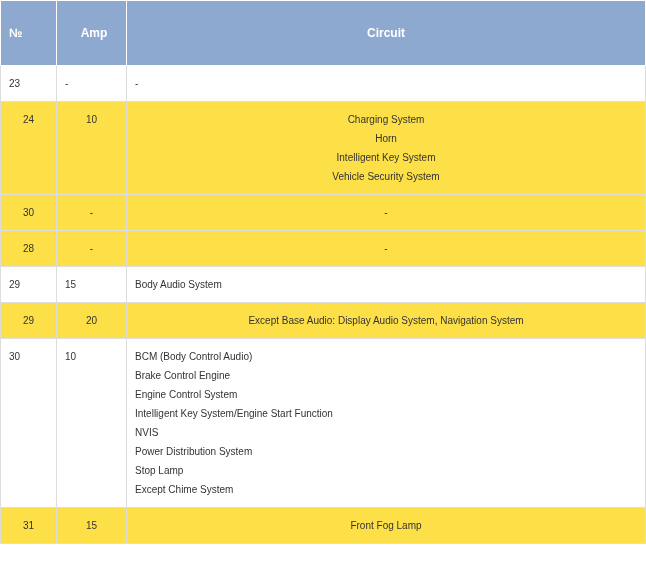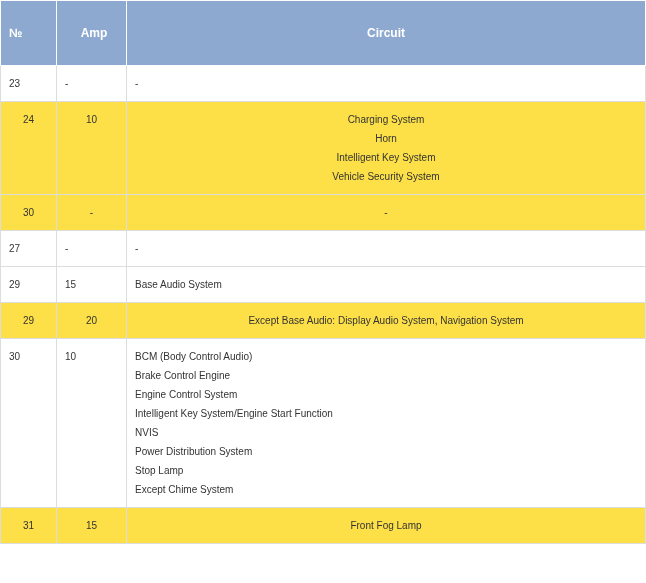--- a/index.html
+++ b/index.html
@@ -107,32 +107,32 @@
             <span class="circuit-line">Vehicle Security System</span>
           </td>
         </tr>
         <tr class="alt">
           <td class="col-no">30</td>
           <td class="col-amp">-</td>
           <td class="col-circuit">
             <span class="circuit-line">-</span>
           </td>
         </tr>
-        <tr>
-          <td class="col-no">27</td>
+        <tr class="alt">
+          <td class="col-no">28</td>
           <td class="col-amp">-</td>
           <td class="col-circuit">
             <span class="circuit-line">-</span>
           </td>
         </tr>
         <tr>
           <td class="col-no">29</td>
           <td class="col-amp">15</td>
           <td class="col-circuit">
-            <span class="circuit-line">Base Audio System</span>
+            <span class="circuit-line">Body Audio System</span>
           </td>
         </tr>
         <tr class="alt">
           <td class="col-no">29</td>
           <td class="col-amp">20</td>
           <td class="col-circuit">
             <span class="circuit-line">Except Base Audio: Display Audio System, Navigation System</span>
           </td>
         </tr>
         <tr>

